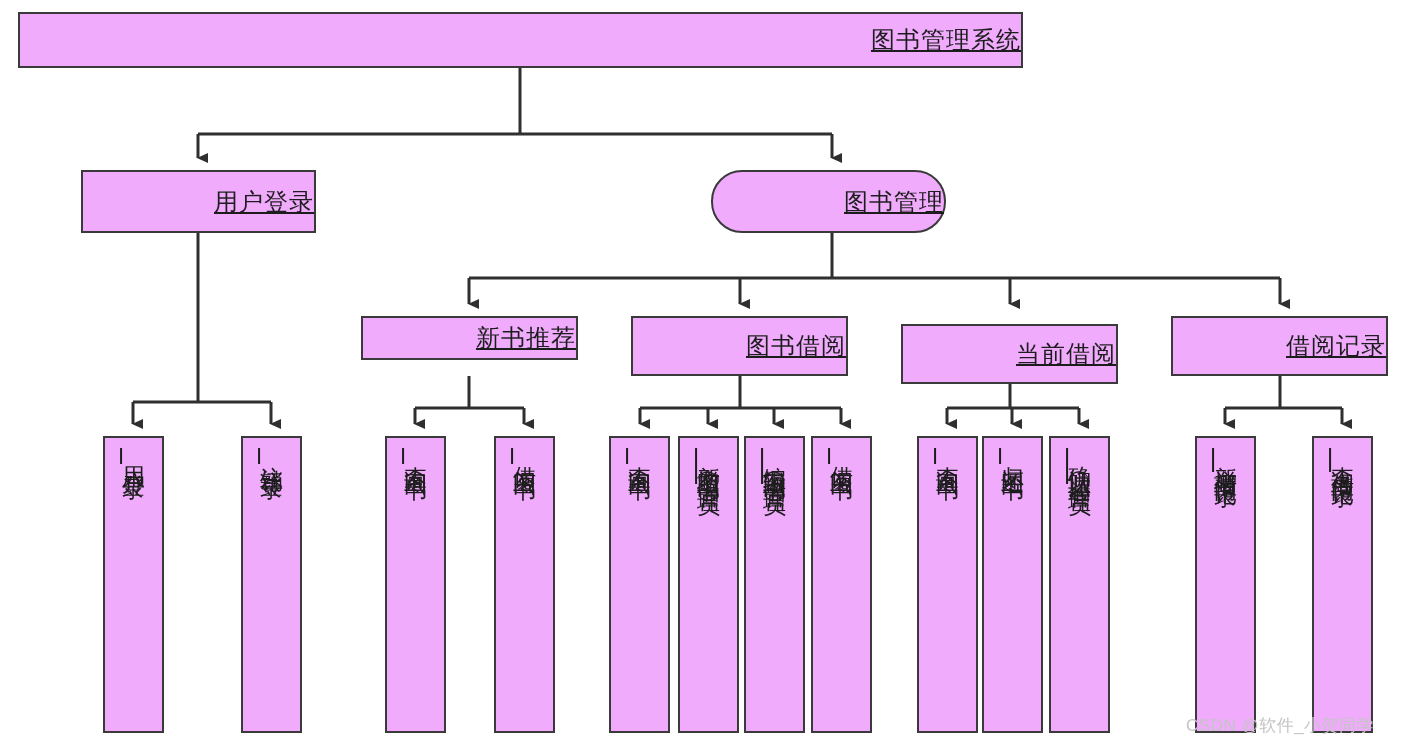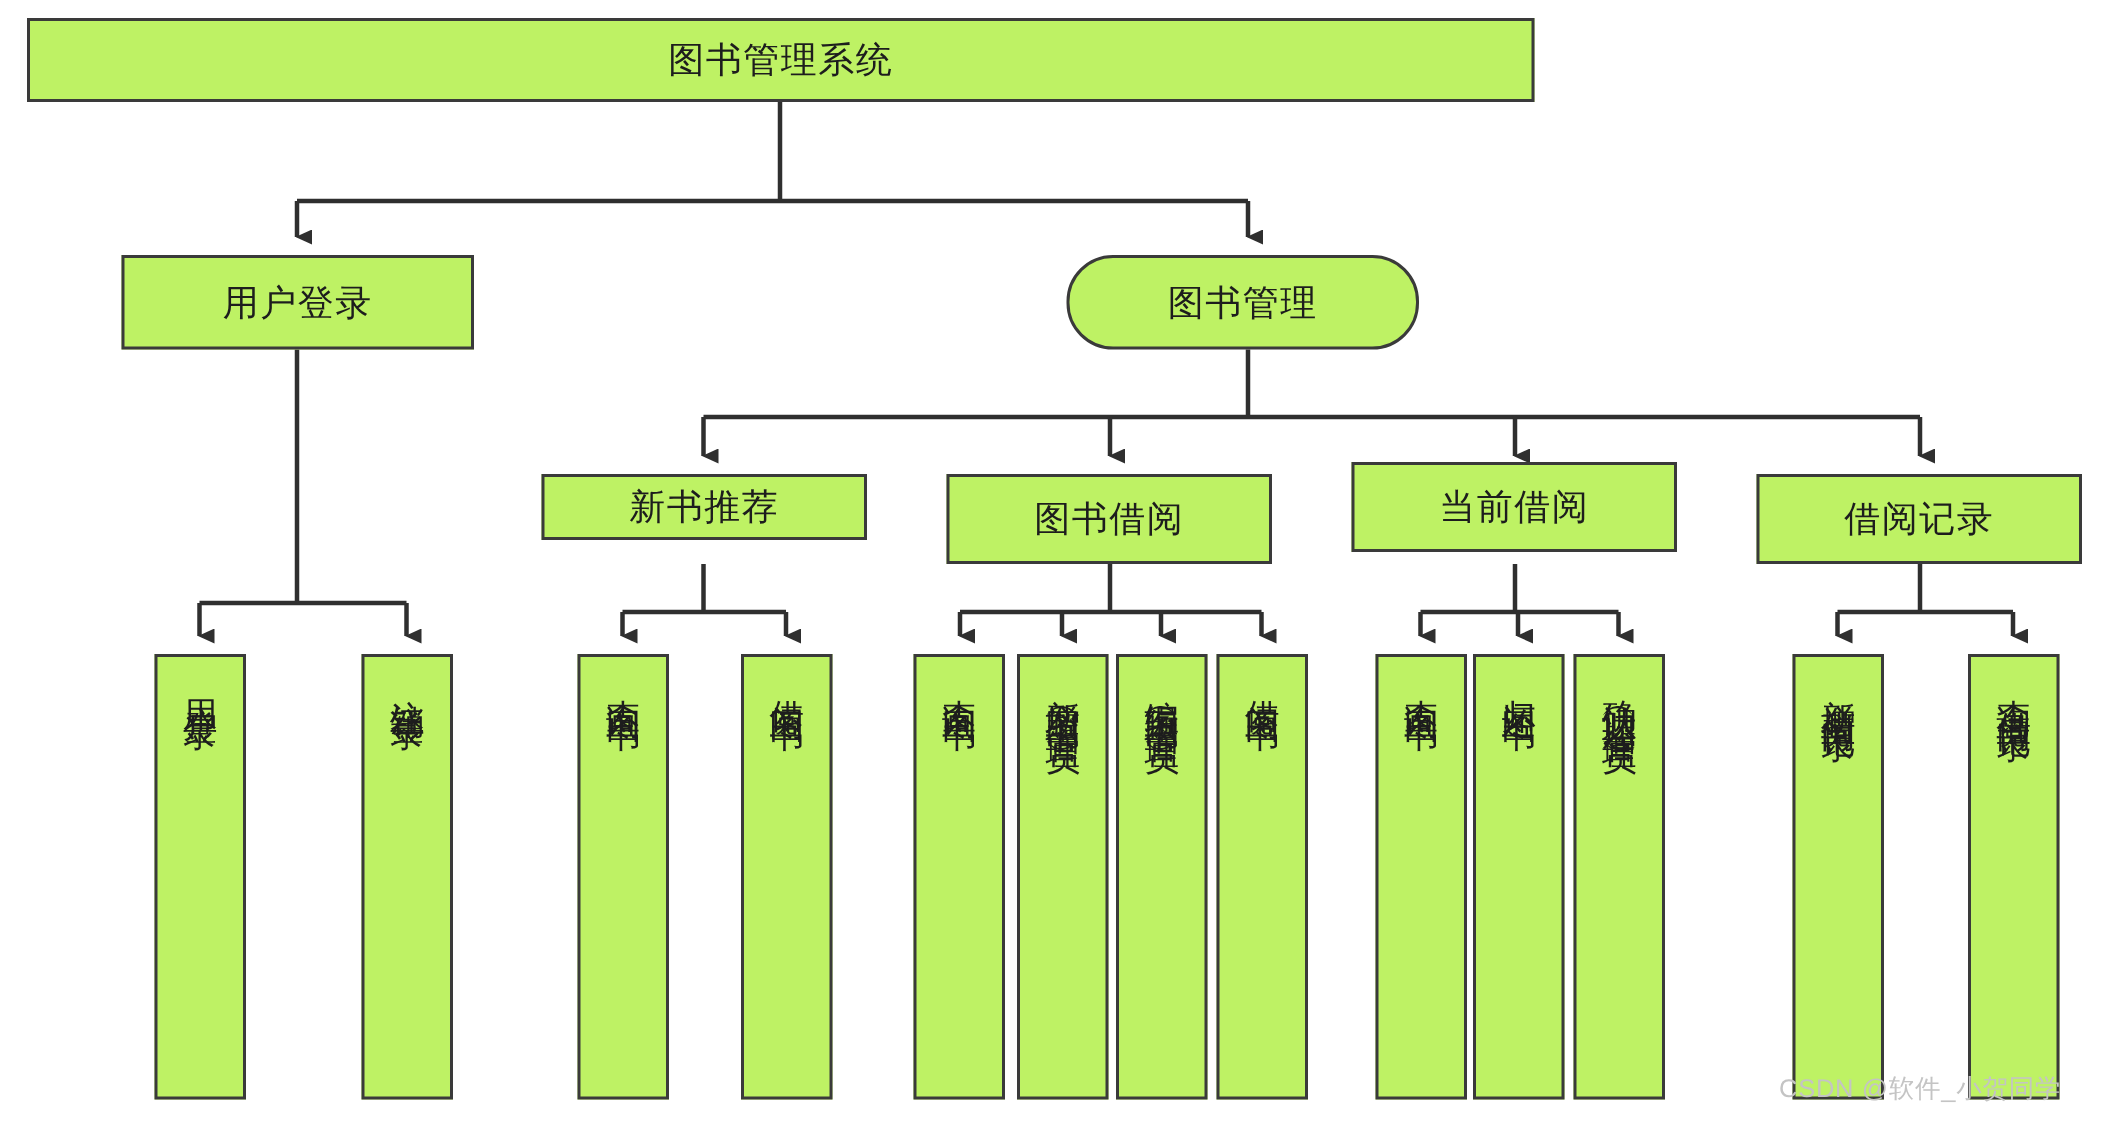--- a/index.html
+++ b/index.html
@@ -2,23 +2,23 @@
 <html><head>
 <meta charset="utf-8">
 <style>
   html,body{margin:0;padding:0;background:#ffffff;}
   body{width:1405px;height:747px;overflow:hidden;
        font-family:"Liberation Sans","DejaVu Sans",sans-serif;}
   #stage{position:relative;width:1405px;height:747px;background:#fff;}
 
   svg.edges{position:absolute;left:0;top:0;width:1405px;height:747px;pointer-events:none;}
 
-  .node{position:absolute;box-sizing:border-box;background:#bef264;
+  .node{position:absolute;box-sizing:border-box;background:#f0abfc;
         border:2.5px solid #3a3a3a;display:flex;align-items:center;
-        justify-content:center;color:#1d1d1d;}
+        justify-content:flex-end;color:#1d1d1d;text-decoration:underline;}
   .node.h{font-size:24px;letter-spacing:1px;}
   .node.leaf{font-size:23px;padding:10px 0;align-items:flex-start;}
   .node.leaf .vtxt{
         writing-mode:vertical-rl;text-orientation:upright;
         line-height:1.18;letter-spacing:4px;white-space:nowrap;
         display:block;margin:0 auto;}
 
   .watermark{position:absolute;left:1186px;top:714px;font-size:17px;
              color:#c4c4c4;letter-spacing:0.5px;white-space:nowrap;}
 </style>
@@ -87,21 +87,21 @@
   <div class="node h" style="left:711px;top:170px;width:235px;height:63px;border-radius:31px;">
     <span>图书管理</span>
   </div>
 
   <div class="node h" style="left:361px;top:316px;width:217px;height:44px;">
     <span>新书推荐</span>
   </div>
   <div class="node h" style="left:631px;top:316px;width:217px;height:60px;">
     <span>图书借阅</span>
   </div>
-  <div class="node h" style="left:901px;top:308px;width:217px;height:60px;">
+  <div class="node h" style="left:901px;top:324px;width:217px;height:60px;">
     <span>当前借阅</span>
   </div>
   <div class="node h" style="left:1171px;top:316px;width:217px;height:60px;">
     <span>借阅记录</span>
   </div>
 
   <div class="node leaf" style="left:103px;top:436px;width:61px;height:297px;">
     <span class="vtxt">用户登录</span>
   </div>
   <div class="node leaf" style="left:241px;top:436px;width:61px;height:297px;">

